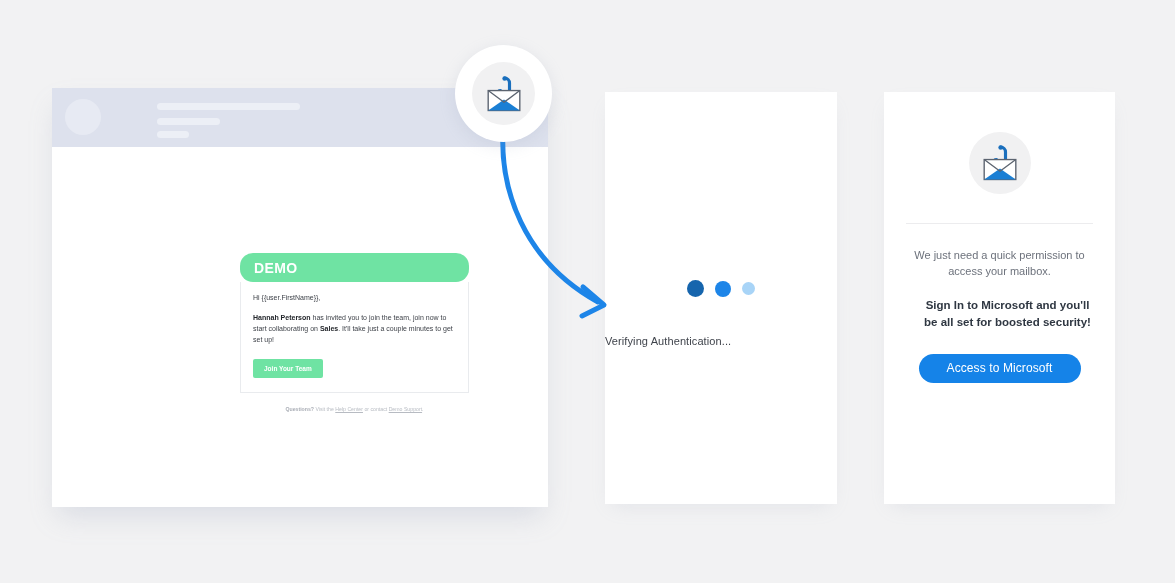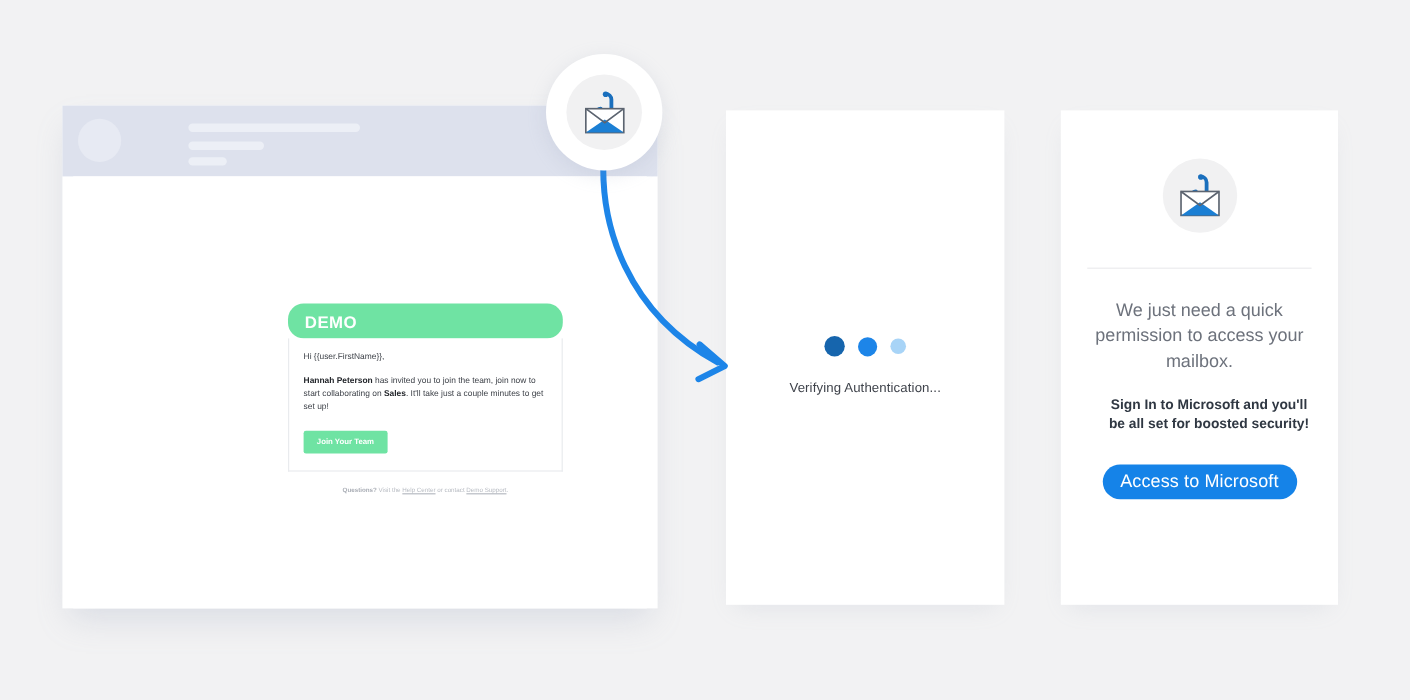--- a/index.html
+++ b/index.html
@@ -80,48 +80,48 @@
   
   .dots{
     position:absolute;left:0;right:0;top:188px;
     display:flex;justify-content:center;align-items:center;gap:11px;
   }
   .dot{border-radius:50%;}
   .dot-a{width:17px;height:17px;background:#1665ad;}
   .dot-b{width:16px;height:16px;background:#1d85e8;}
   .dot-c{width:13px;height:13px;background:#a8d4f7;}
   .verify-label{
-    position:absolute;left:0;right:0;top:226px;text-align:center;
+    position:absolute;left:0;right:0;top:243px;
     font-size:11px;color:#3f434b;letter-spacing:.1px;
   }
 
   
   .pab-inner{padding:40px 22px 0 22px;box-sizing:border-box;text-align:center;}
   .pab-icon-wrap{
     width:62px;height:62px;margin:0 auto;border-radius:50%;
     background:#f1f1f2;display:flex;align-items:center;justify-content:center;
   }
   .pab-title{
     margin:31px 0 0 0;font-size:14.5px;font-weight:bold;color:#3c4452;
     line-height:1.38;
   }
   .pab-divider{
     height:1px;background:#ececee;margin:29px 0 0 0;
   }
   .pab-sub{
-    margin:24px 0 0 0;font-size:15px;color:#6d727c;line-height:1.42;
+    margin:24px 0 0 0;font-size:11px;color:#6d727c;line-height:1.42;
   }
   .pab-strong{
     margin:18px 0 0 16px;font-size:11.5px;font-weight:bold;color:#2f3742;
     line-height:1.42;
   }
   .pab-btn{
     margin:24px auto 0 auto;display:block;width:162px;height:29px;
     background:#1583e8;color:#fff;border:none;border-radius:18px;
-    font-size:15px;cursor:pointer;font-family:"Liberation Sans", sans-serif;
+    font-size:12px;cursor:pointer;font-family:"Liberation Sans", sans-serif;
     letter-spacing:.1px;
   }
 
   
   .phish-badge{
     position:absolute;left:455px;top:45px;width:97px;height:97px;
     border-radius:50%;background:#ffffff;
     box-shadow:0 4px 16px rgba(150,160,185,.20);
     display:flex;align-items:center;justify-content:center;
     z-index:5;

